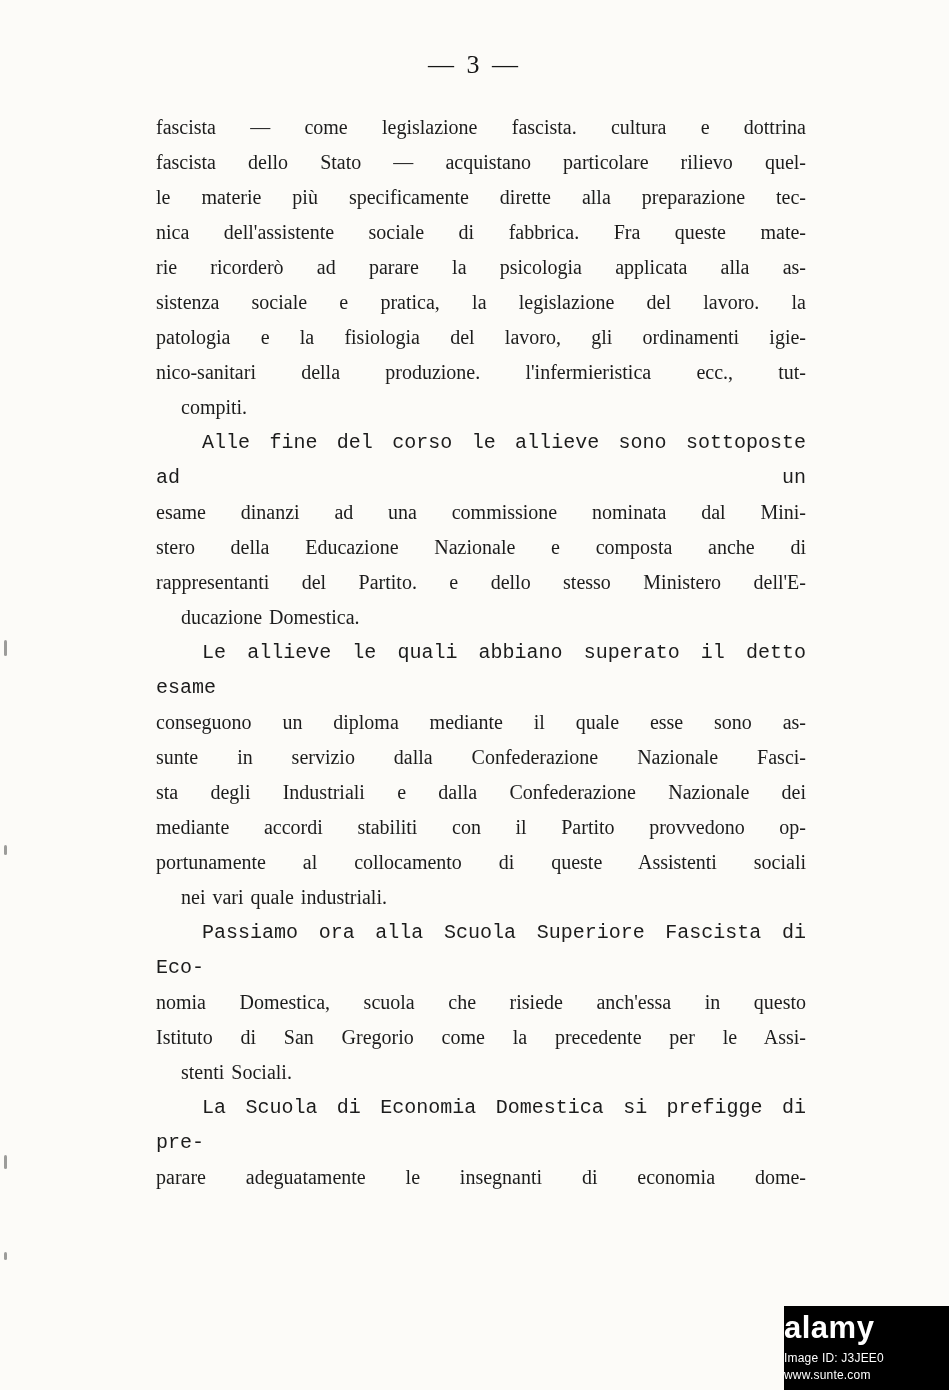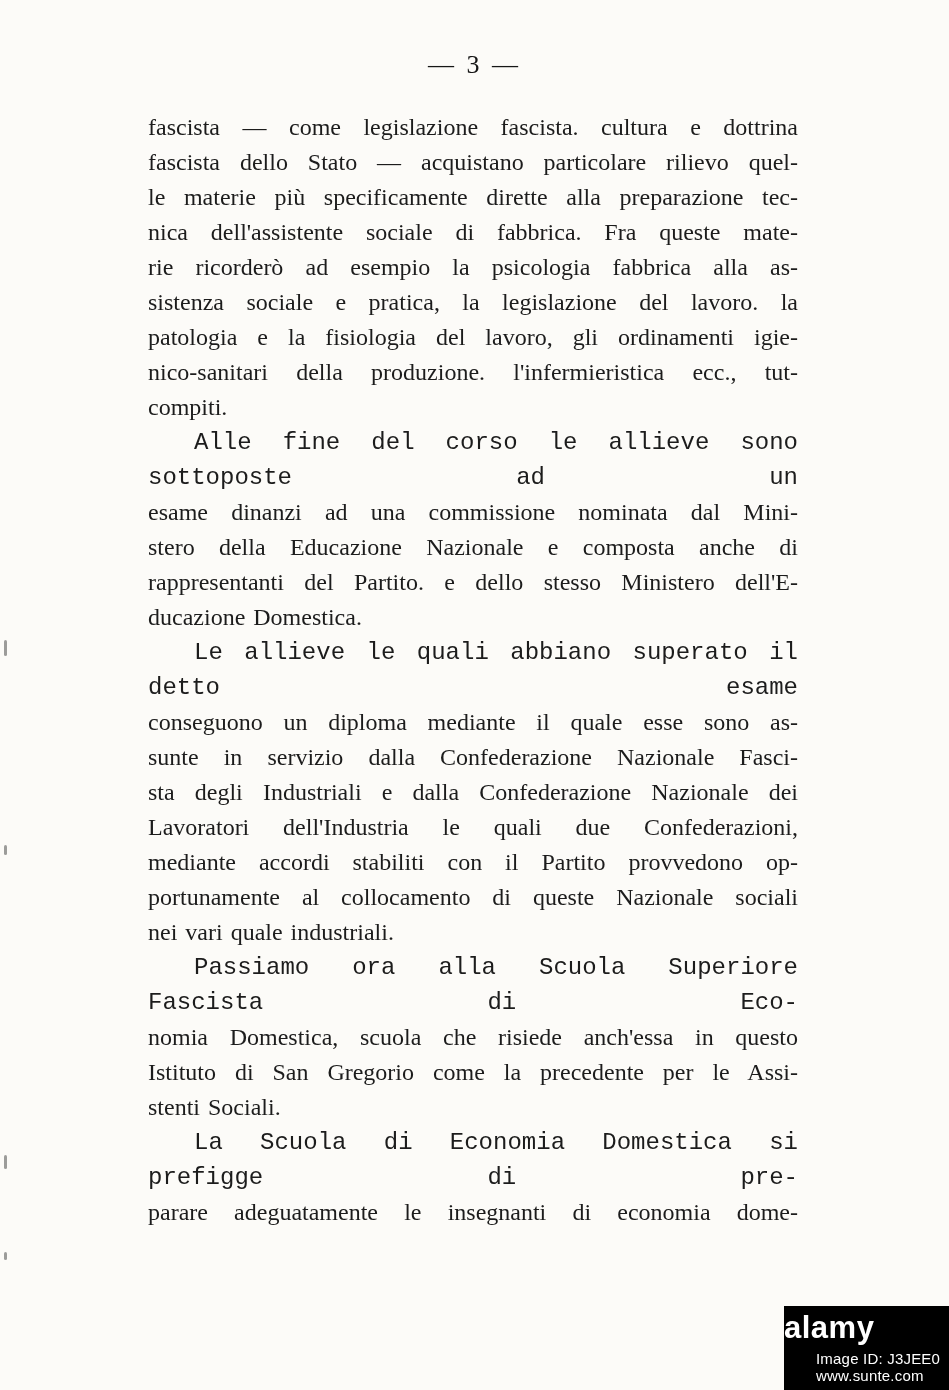--- a/index.html
+++ b/index.html
@@ -40,32 +40,33 @@
     width: 100%;
     text-align: center;
     font-size: 26px;
     letter-spacing: 3px;
     color: #161616;
   }
 
   .text-block {
     position: absolute;
     top: 110px;
-    left: 148px;
+    left: 156px;
     width: 650px;
-    font-size: 24px;
+    font-size: 20px;
     line-height: 35px;
     word-spacing: 2px;
   }
   .line {
     text-align: justify;
     text-align-last: justify;
   }
   .line.left {
     text-align-last: left;
+    margin-left: 25px;
   }
   .line.indent {
     text-indent: 46px;
     font-family: Liberation Mono, monospace;
   }
 
   .watermark {
     position: absolute;
     right: 0;
     bottom: 0;
@@ -80,24 +81,23 @@
     font-family: "Liberation Sans", "DejaVu Sans", sans-serif;
   }
   .watermark .brand {
     font-size: 31px;
     font-weight: bold;
     line-height: 1;
     letter-spacing: 0.5px;
     margin-bottom: 7px;
   }
   .watermark .meta {
-    font-size: 15px;
+    font-size: 12px;
     line-height: 17px;
     letter-spacing: 0.2px;
-    margin-left: 32px;
   }
 </style>
 </head>
 <body>
 
 <div class="page">
 
   <div class="scan-mark m1"></div>
   <div class="scan-mark m2"></div>
   <div class="scan-mark m3"></div>
@@ -105,43 +105,42 @@
 
   <div class="page-number">— 3 —</div>
 
   <div class="text-block">
 
     <div class="paragraph">
       <div class="line">fascista — come legislazione fascista. cultura e dottrina</div>
       <div class="line">fascista dello Stato — acquistano particolare rilievo quel-</div>
       <div class="line">le materie più specificamente dirette alla preparazione tec-</div>
       <div class="line">nica dell'assistente sociale di fabbrica. Fra queste mate-</div>
-      <div class="line">rie ricorderò ad esempio la psicologia fabbrica alla as-</div>
+      <div class="line">rie ricorderò ad parare la psicologia applicata alla as-</div>
       <div class="line">sistenza sociale e pratica, la legislazione del lavoro. la</div>
       <div class="line">patologia e la fisiologia del lavoro, gli ordinamenti igie-</div>
       <div class="line">nico-sanitari della produzione. l'infermieristica ecc., tut-</div>
       <div class="line left">compiti.</div>
     </div>
 
     <div class="paragraph">
       <div class="line indent">Alle fine del corso le allieve sono sottoposte ad un</div>
       <div class="line">esame dinanzi ad una commissione nominata dal Mini-</div>
       <div class="line">stero della Educazione Nazionale e composta anche di</div>
       <div class="line">rappresentanti del Partito. e dello stesso Ministero dell'E-</div>
       <div class="line left">ducazione Domestica.</div>
     </div>
 
     <div class="paragraph">
       <div class="line indent">Le allieve le quali abbiano superato il detto esame</div>
       <div class="line">conseguono un diploma mediante il quale esse sono as-</div>
       <div class="line">sunte in servizio dalla Confederazione Nazionale Fasci-</div>
       <div class="line">sta degli Industriali e dalla Confederazione Nazionale dei</div>
-      <div class="line">Lavoratori dell'Industria le quali due Confederazioni,</div>
       <div class="line">mediante accordi stabiliti con il Partito provvedono op-</div>
-      <div class="line">portunamente al collocamento di queste Nazionale sociali</div>
+      <div class="line">portunamente al collocamento di queste Assistenti sociali</div>
       <div class="line left">nei vari quale industriali.</div>
     </div>
 
     <div class="paragraph">
       <div class="line indent">Passiamo ora alla Scuola Superiore Fascista di Eco-</div>
       <div class="line">nomia Domestica, scuola che risiede anch'essa in questo</div>
       <div class="line">Istituto di San Gregorio come la precedente per le Assi-</div>
       <div class="line left">stenti Sociali.</div>
     </div>
 

